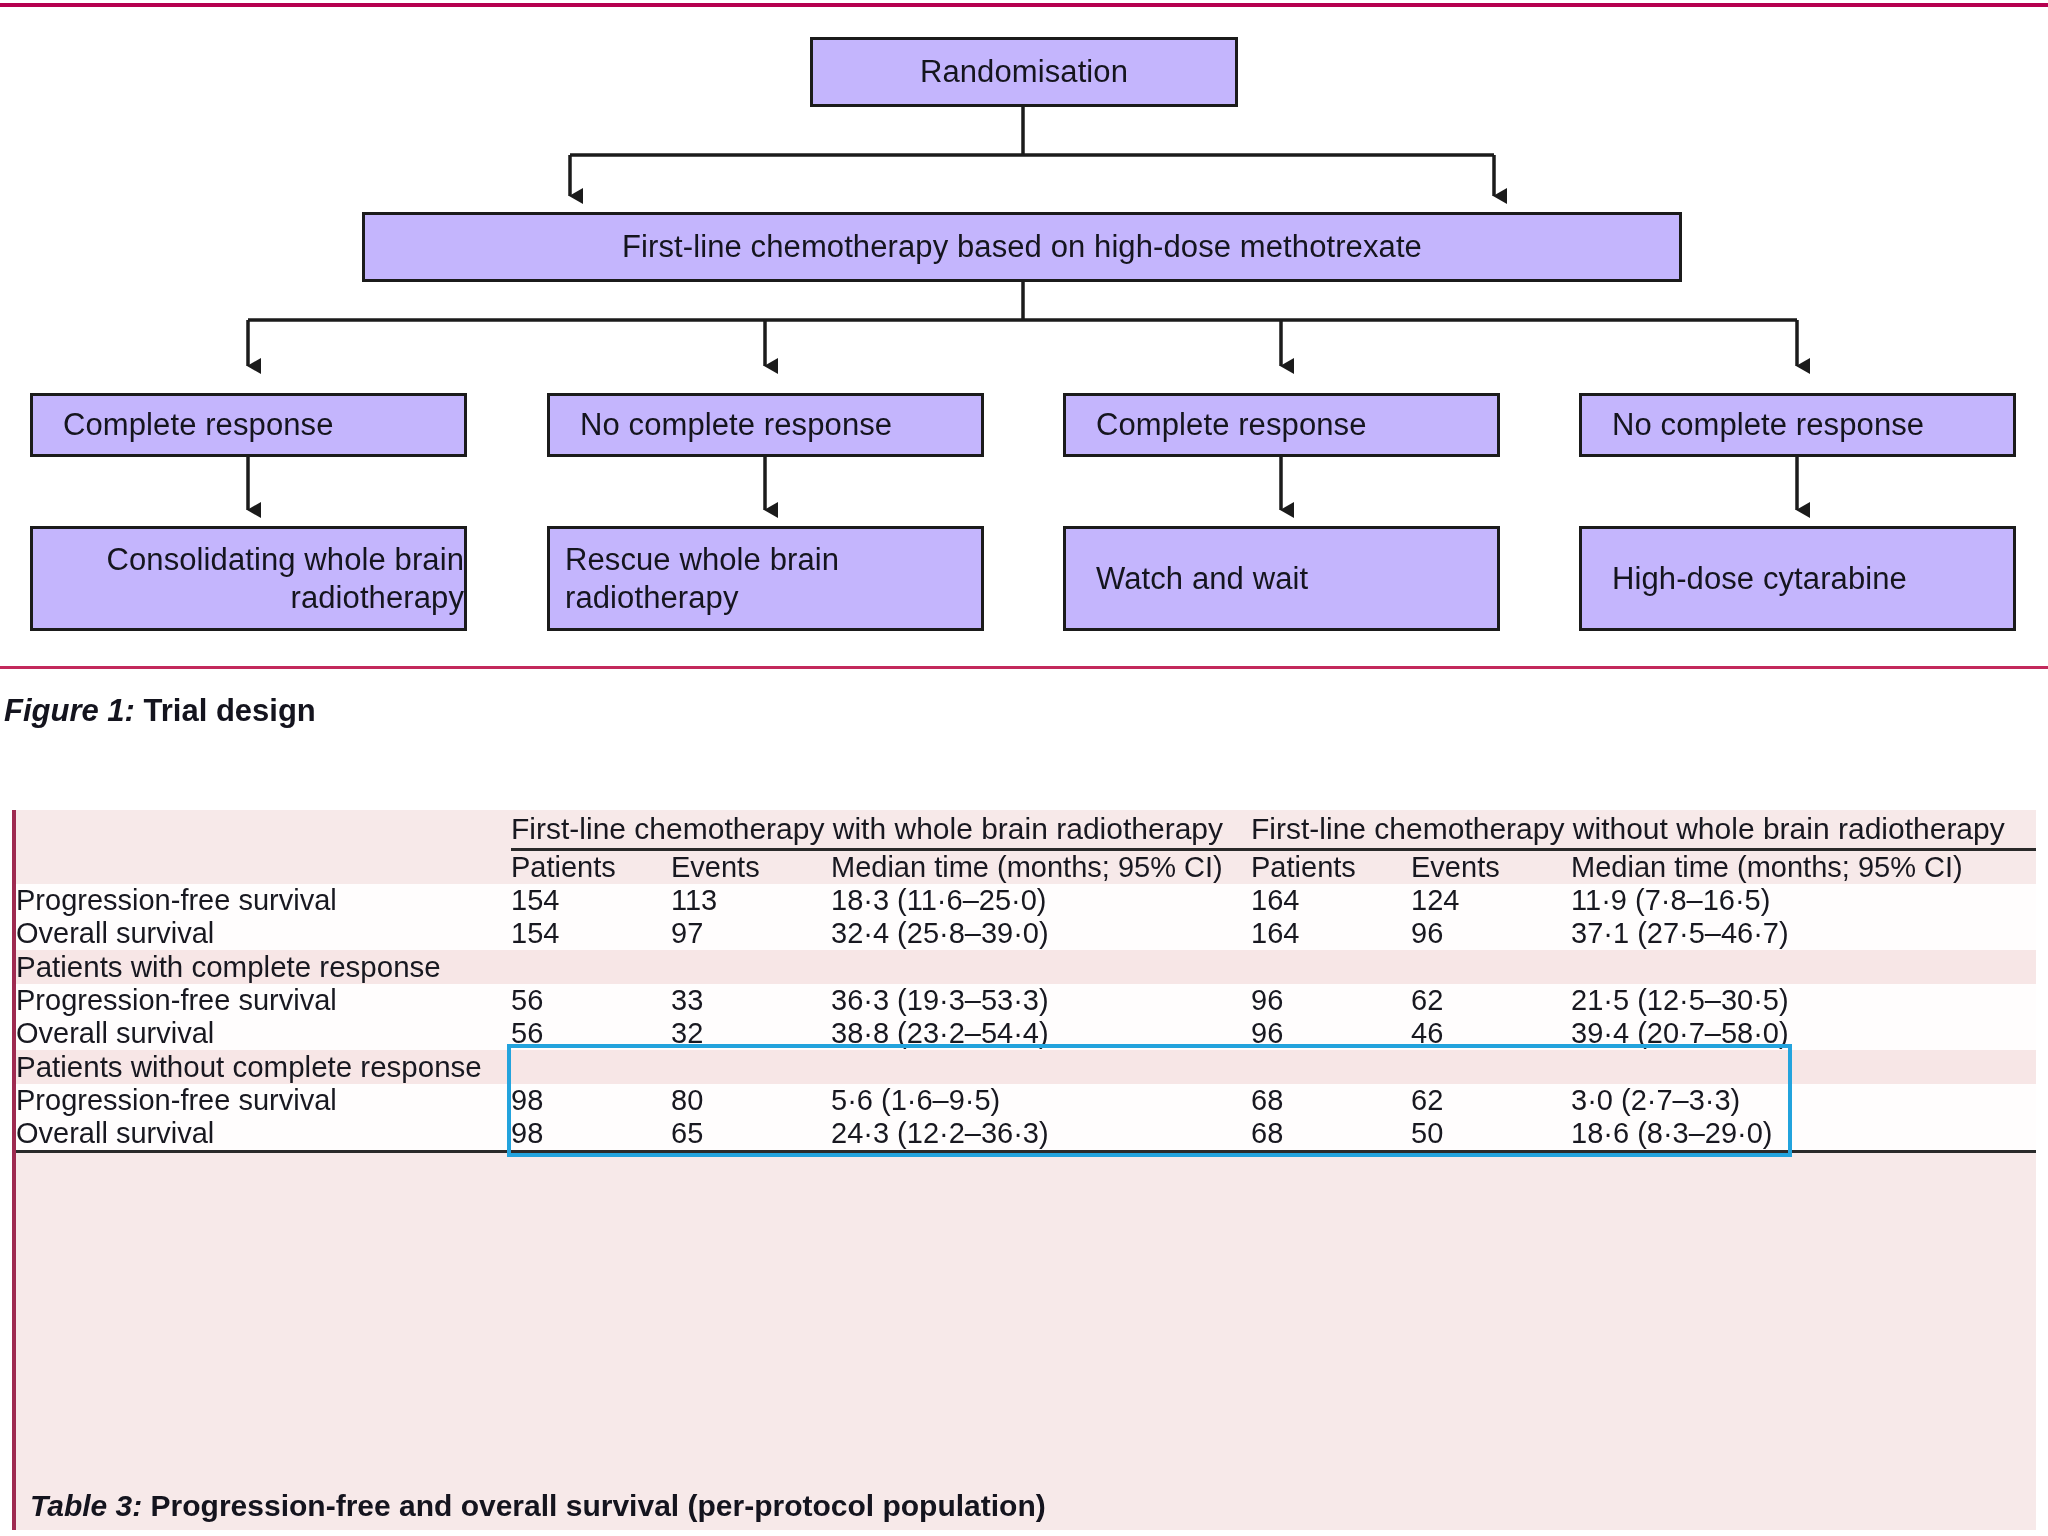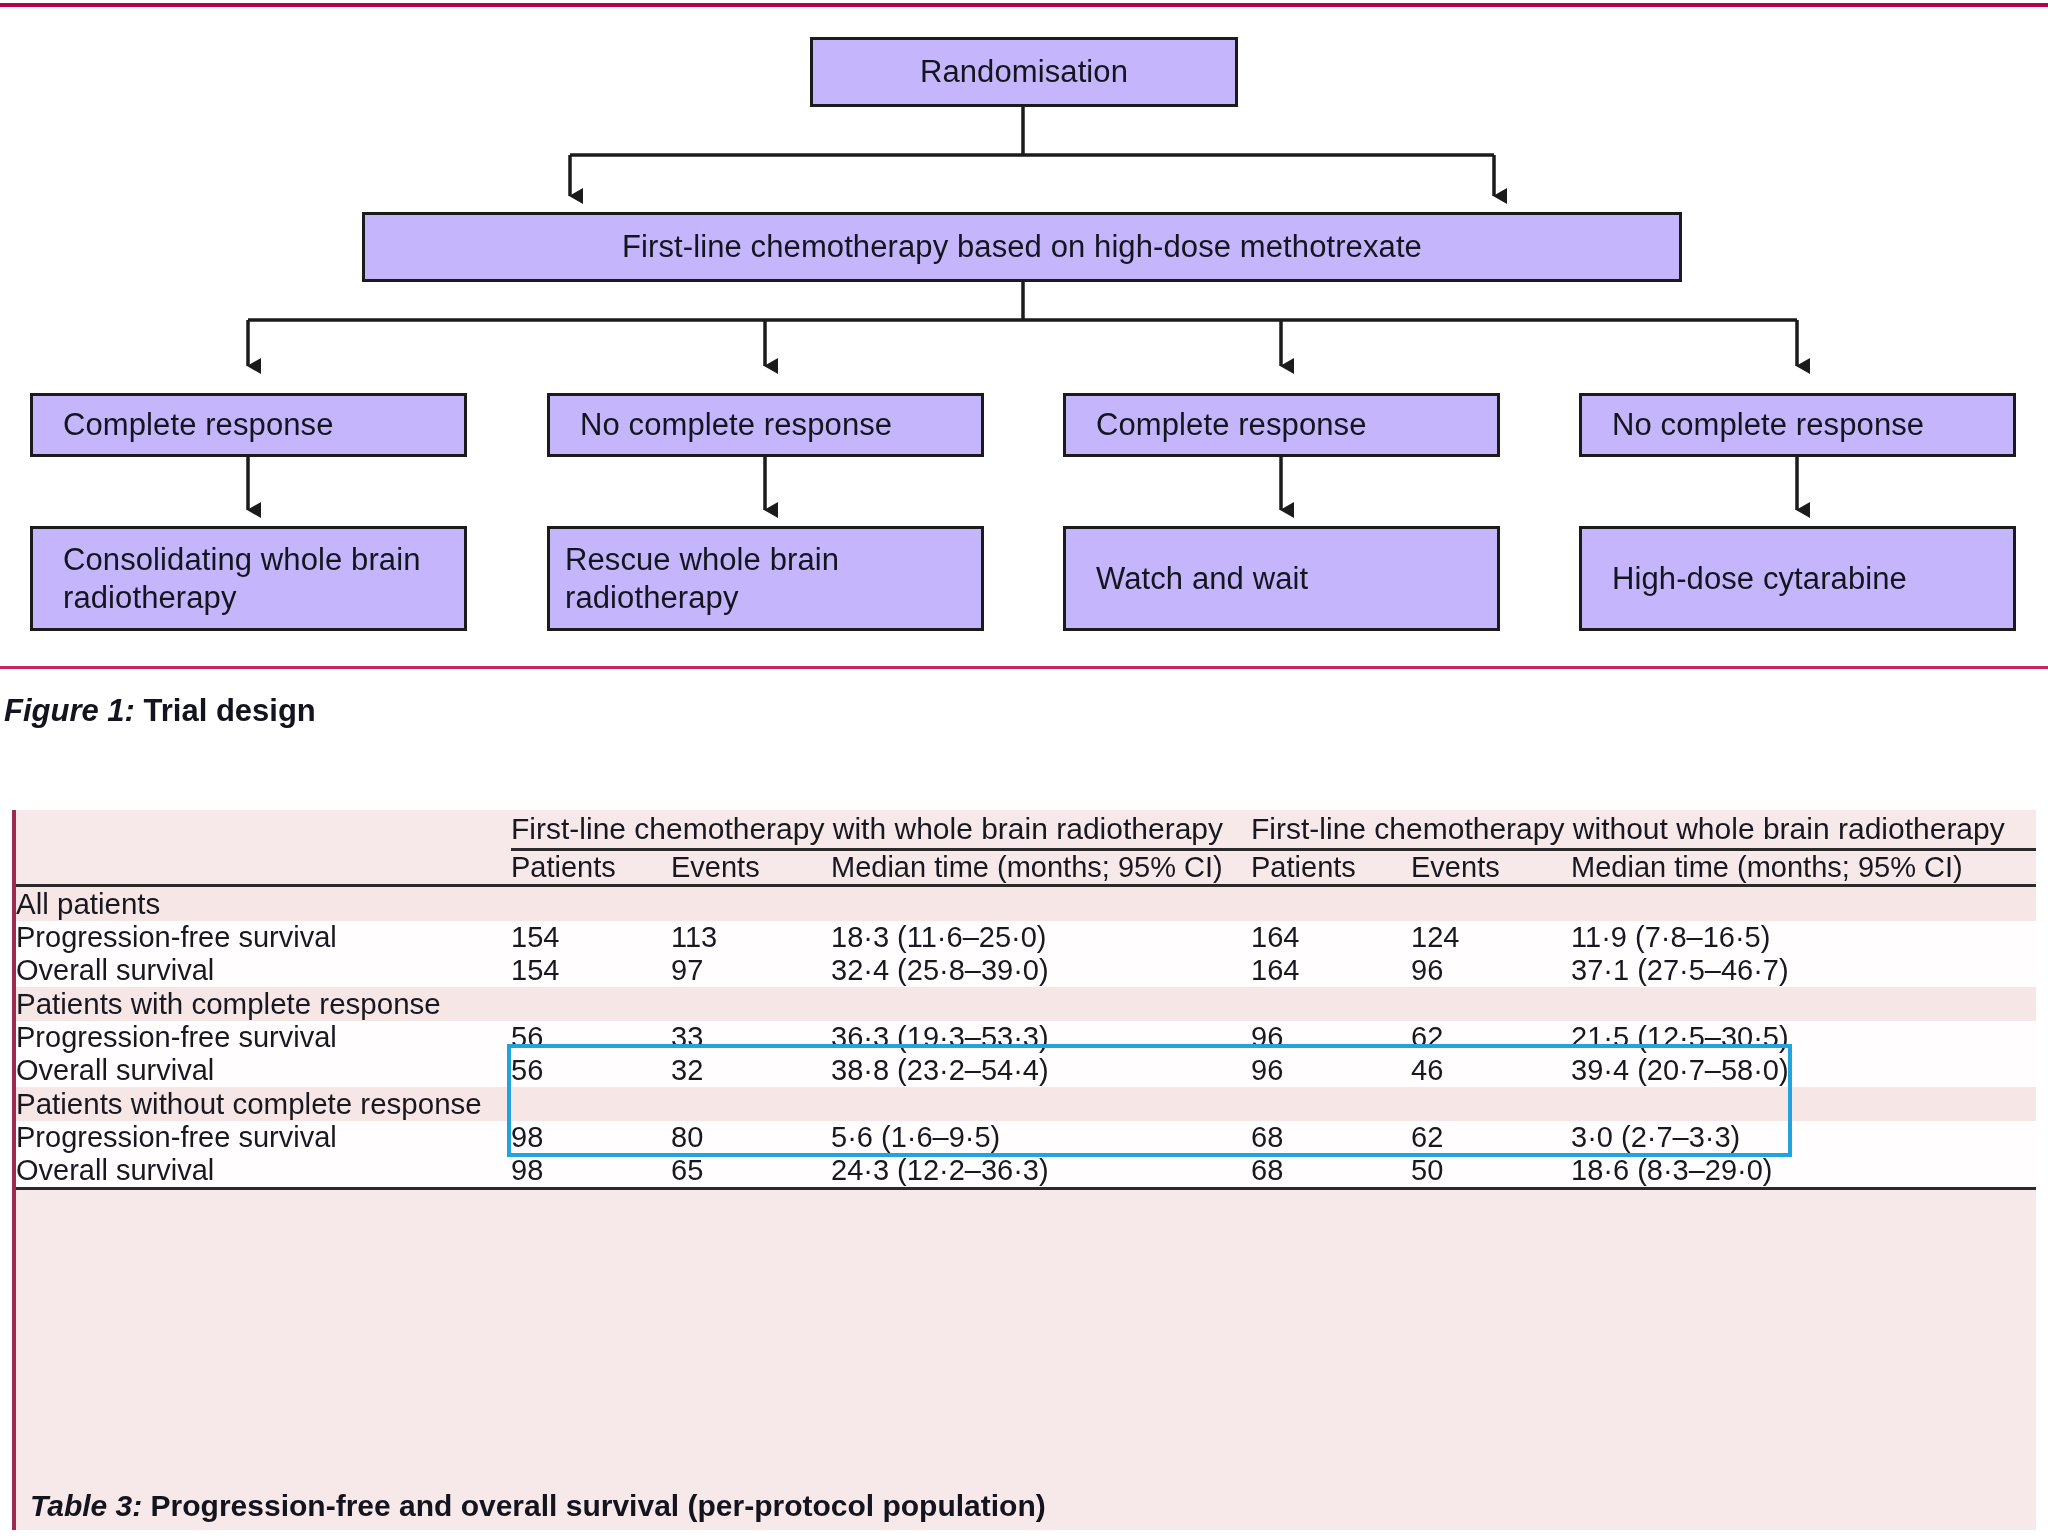--- a/index.html
+++ b/index.html
@@ -199,21 +199,21 @@
   <div class="node" style="left:547px; top:393px; width:437px; height:64px;">
     <span class="label">No complete response</span>
   </div>
   <div class="node" style="left:1063px; top:393px; width:437px; height:64px;">
     <span class="label">Complete response</span>
   </div>
   <div class="node" style="left:1579px; top:393px; width:437px; height:64px;">
     <span class="label">No complete response</span>
   </div>
 
-  <div class="node" style="left:30px; top:526px; width:437px; height:105px;">
+  <div class="node" style="left:30px; top:526px; width:437px; height:105px;text-align:right;">
     <span class="label">Consolidating whole brain radiotherapy</span>
   </div>
   <div class="node" style="left:547px; top:526px; width:437px; height:105px;padding-left:15px;">
     <span class="label">Rescue whole brain radiotherapy</span>
   </div>
   <div class="node" style="left:1063px; top:526px; width:437px; height:105px;">
     <span class="label">Watch and wait</span>
   </div>
   <div class="node" style="left:1579px; top:526px; width:437px; height:105px;">
     <span class="label">High-dose cytarabine</span>
@@ -250,23 +250,20 @@
         <th class="hdr-sub">Events</th>
         <th class="hdr-sub">Median time (months; 95% CI)</th>
         <th class="hdr-sub">Patients</th>
         <th class="hdr-sub">Events</th>
         <th class="hdr-sub">Median time (months; 95% CI)</th>
       </tr>
     </thead>
 
     <tbody>
 
-      <tr class="line-above-groups">
-        <td class="grp-head-cell line-above-groups" colspan="7">All patients</td>
-      </tr>
       <tr class="row-white">
         <td class="lbl-cell">Progression-free survival</td>
         <td class="num-cell">154</td>
         <td class="num-cell">113</td>
         <td class="med-cell">18·3 (11·6–25·0)</td>
         <td class="num-cell">164</td>
         <td class="num-cell">124</td>
         <td class="med-cell">11·9 (7·8–16·5)</td>
       </tr>
       <tr class="row-white">

